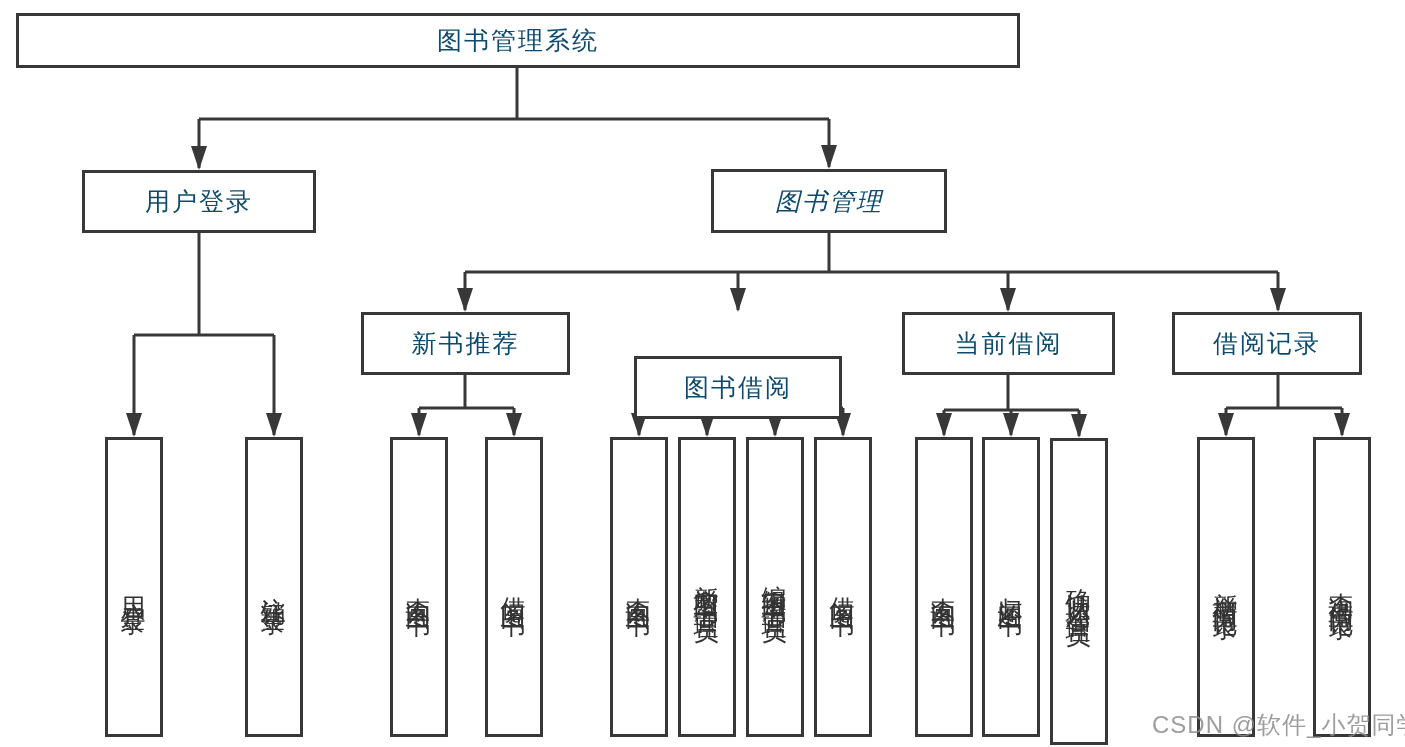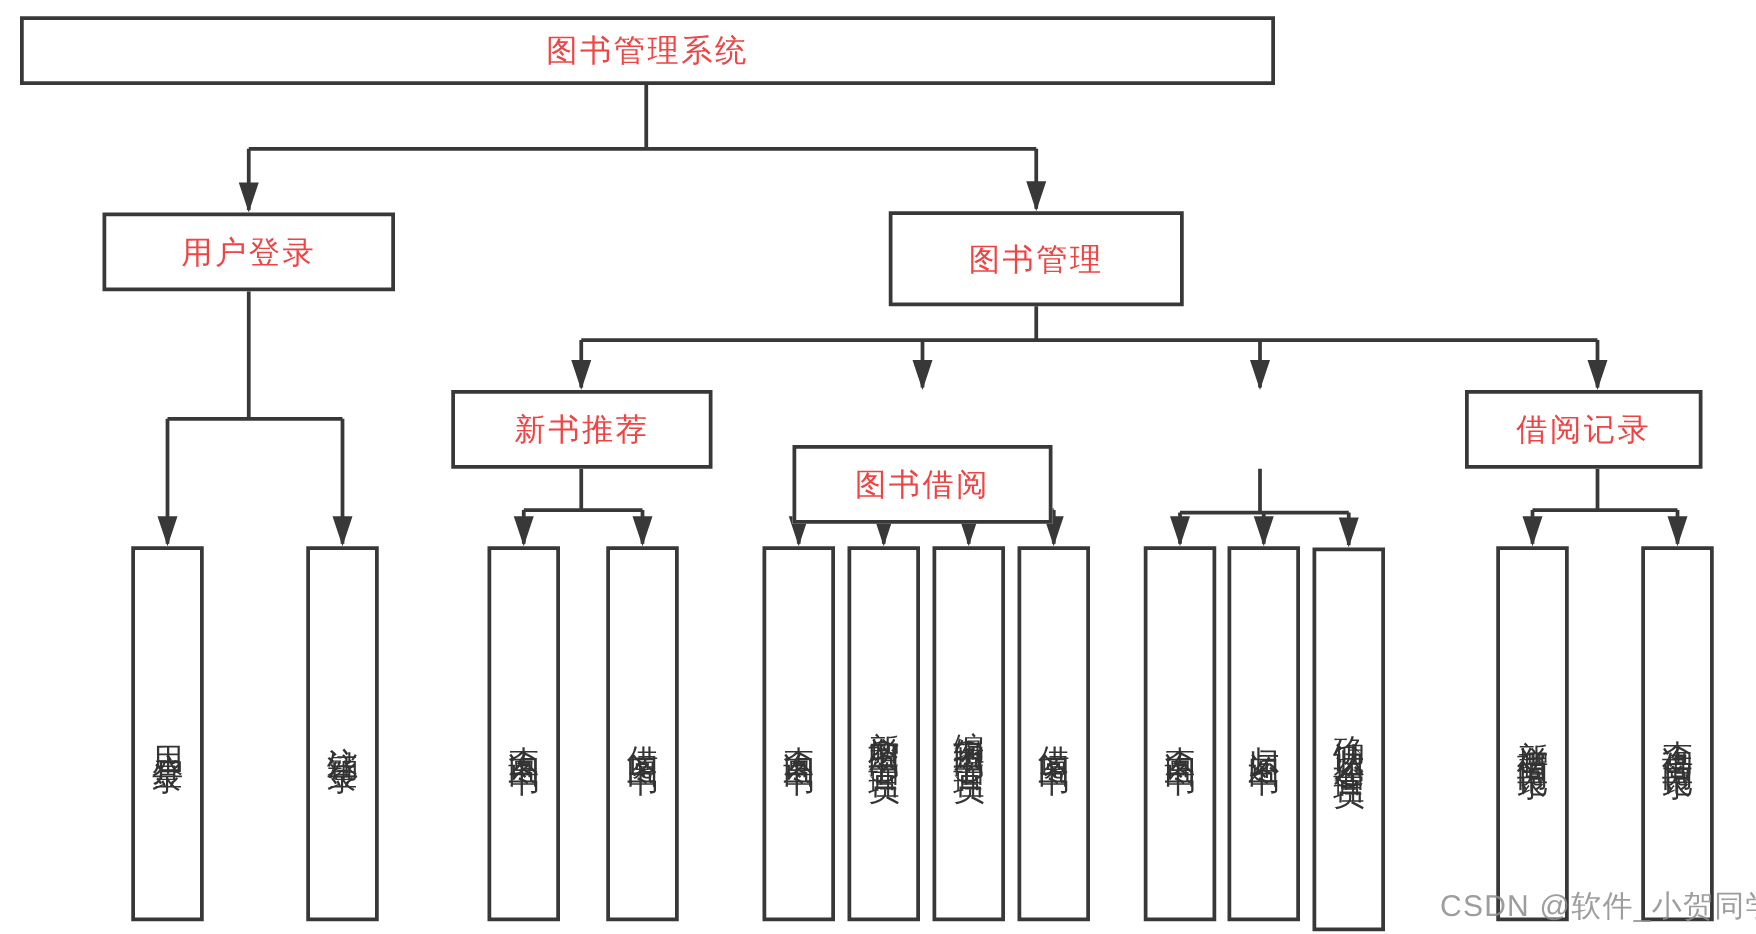--- a/index.html
+++ b/index.html
@@ -23,21 +23,21 @@
   }
   .hbox {
     position: absolute;
     box-sizing: border-box;
     border: 3px solid #383838;
     background: #ffffff;
     display: flex;
     align-items: center;
     justify-content: center;
     font-size: 25px;
-    color: #ef4444;
+    color: #0c4a6e;
     letter-spacing: 2px;
     white-space: nowrap;
     z-index: 2;
   }
   .vbox {
     position: absolute;
     box-sizing: border-box;
     border: 3px solid #383838;
     background: #ffffff;
     width: 58px;
@@ -105,24 +105,25 @@
       M936 413 H952 L944 437 Z
       M1003 413 H1019 L1011 437 Z
       M1071 414 H1087 L1079 438 Z
       M1218 413 H1234 L1226 437 Z
       M1334 413 H1350 L1342 437 Z"></path>
   </svg>
 
   <div class="hbox" style="left:16px; top:13px; width:1004px; height:55px;">图书管理系统</div>
 
   <div class="hbox" style="left:82px; top:170px; width:234px; height:63px;">用户登录</div>
-  <div class="hbox" style="left:711px; top:169px; width:236px; height:76px;">图书管理</div>
+  <div class="hbox" style="left:711px; top:169px; width:236px; height:64px;font-style:italic;">图书管理</div>
 
   <div class="hbox" style="left:361px; top:312px; width:209px; height:63px;">新书推荐</div>
   <div class="hbox" style="left:634px; top:312px; width:208px; height:63px;margin-top:44px;">图书借阅</div>
+  <div class="hbox" style="left:902px; top:312px; width:213px; height:63px;">当前借阅</div>
   <div class="hbox" style="left:1172px; top:312px; width:190px; height:63px;">借阅记录</div>
 
   <div class="vbox" style="left:105px;">用户登录</div>
   <div class="vbox" style="left:245px;">注销登录</div>
 
   <div class="vbox" style="left:390px;">查询图书</div>
   <div class="vbox" style="left:485px;">借阅图书</div>
 
   <div class="vbox" style="left:610px;">查询图书</div>
   <div class="vbox" style="left:678px;">新增图书（管理员）</div>

